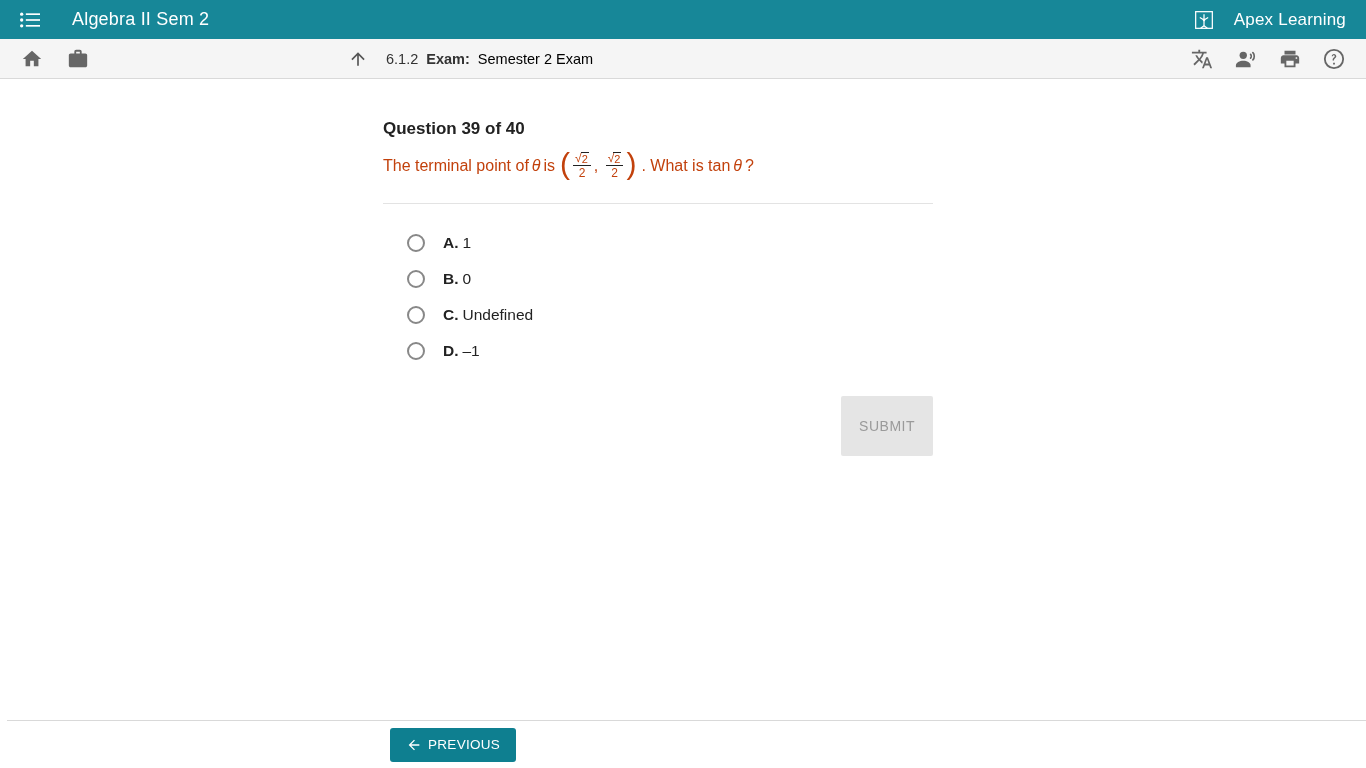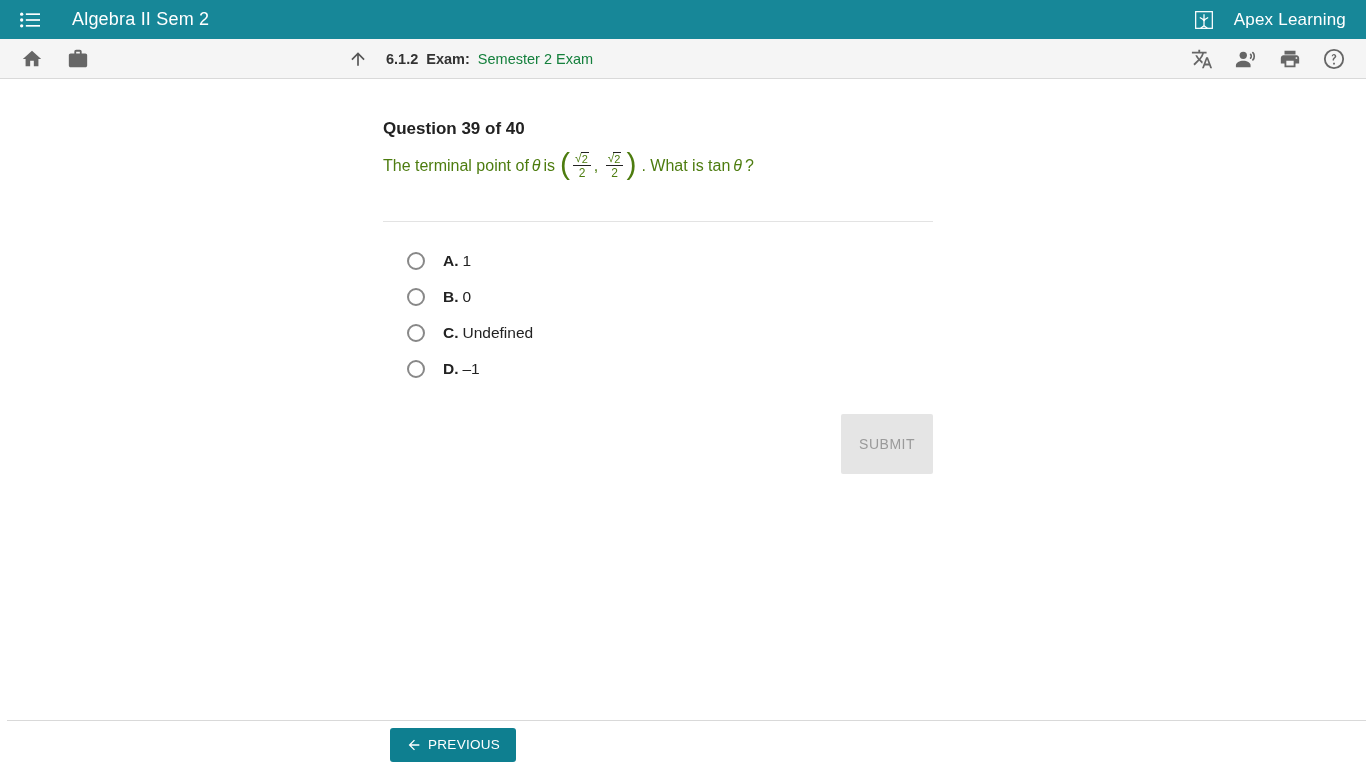--- a/index.html
+++ b/index.html
@@ -48,45 +48,45 @@
   .home-icon svg, .briefcase-icon svg { fill: #666; }
   
   .sub-center {
     position: absolute; left: 344px; top: 0; height: 40px; display: flex; align-items: center;
     gap: 14px;
   }
   .up-icon svg { width: 20px; height: 20px; fill: #555; }
   .breadcrumb {
     font-size: 14.5px; color: #333;
   }
-  .breadcrumb .num { font-weight: 700; color: #333; text-align: center; }
+  .breadcrumb .num { font-weight: 400; color: #333; text-align: center; }
   .breadcrumb .label { font-weight: 700; color: #333; margin-left: 4px; }
-  .breadcrumb .title { font-weight: 400; color: #15803d; margin-left: 4px; }
+  .breadcrumb .title { font-weight: 400; color: #000000; margin-left: 4px; }
   
   .sub-right {
     margin-left: auto; display: flex; align-items: center; gap: 16px;
   }
   .sub-right .icon-btn svg { fill: #666; }
   
   
   .main {
     padding: 40px 0 0 0;
     height: calc(768px - 39px - 40px - 48px);
     overflow: auto;
   }
   .question-card {
     width: 550px;
     margin-left: 383px;
   }
   .question-header {
     font-size: 17px; font-weight: 700; color: #222; margin-bottom: 12px;
   }
   .question-text {
-    font-size: 16px; color: #4d7c0f; line-height: 1.6;
-    padding-bottom: 40px;
+    font-size: 16px; color: #c2410c; line-height: 1.6;
+    padding-bottom: 22px;
     border-bottom: 1px solid #e3e3e3;
     display: flex; align-items: center; flex-wrap: wrap; gap: 3px;
   }
   .math-paren {
     display: inline-flex; align-items: center; font-size: 16px; padding: 0 2px;
   }
   .big-paren { font-size: 30px; font-weight: 300; line-height: 1; position: relative; top: -2px; }
   .frac {
     display: inline-flex; flex-direction: column; align-items: center;
     font-size: 12px; line-height: 1.1; margin: 0 3px;

